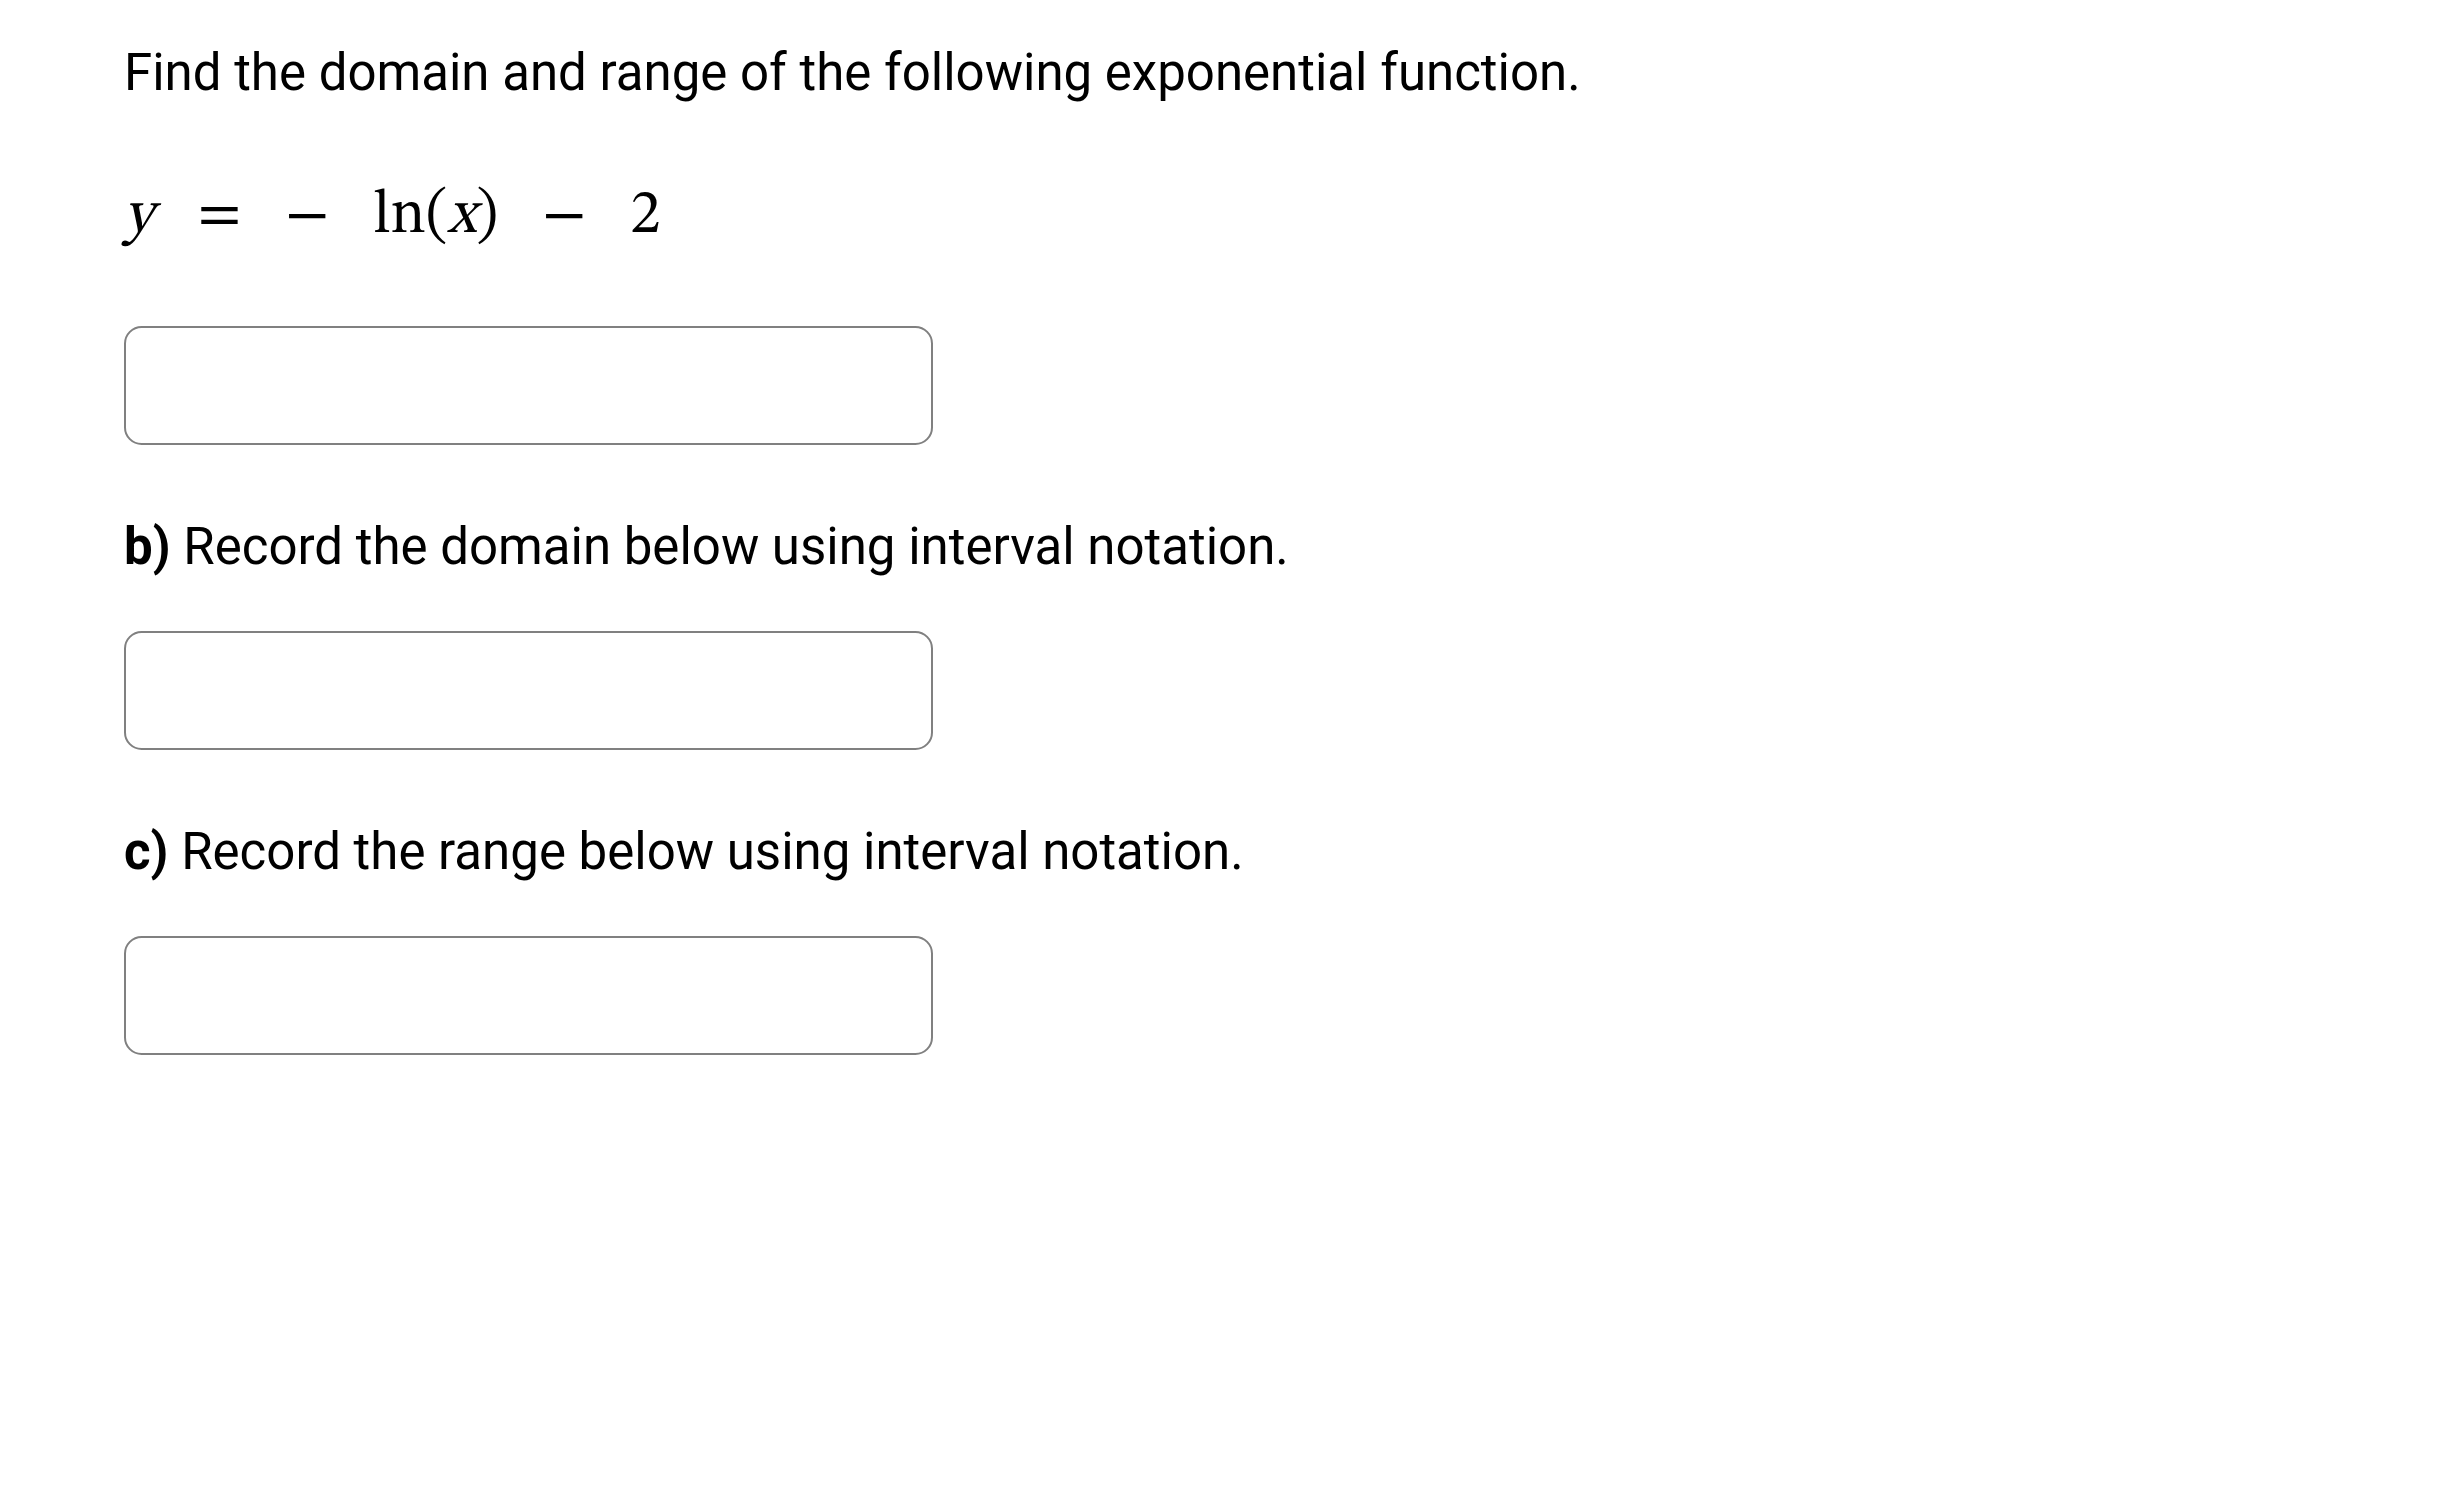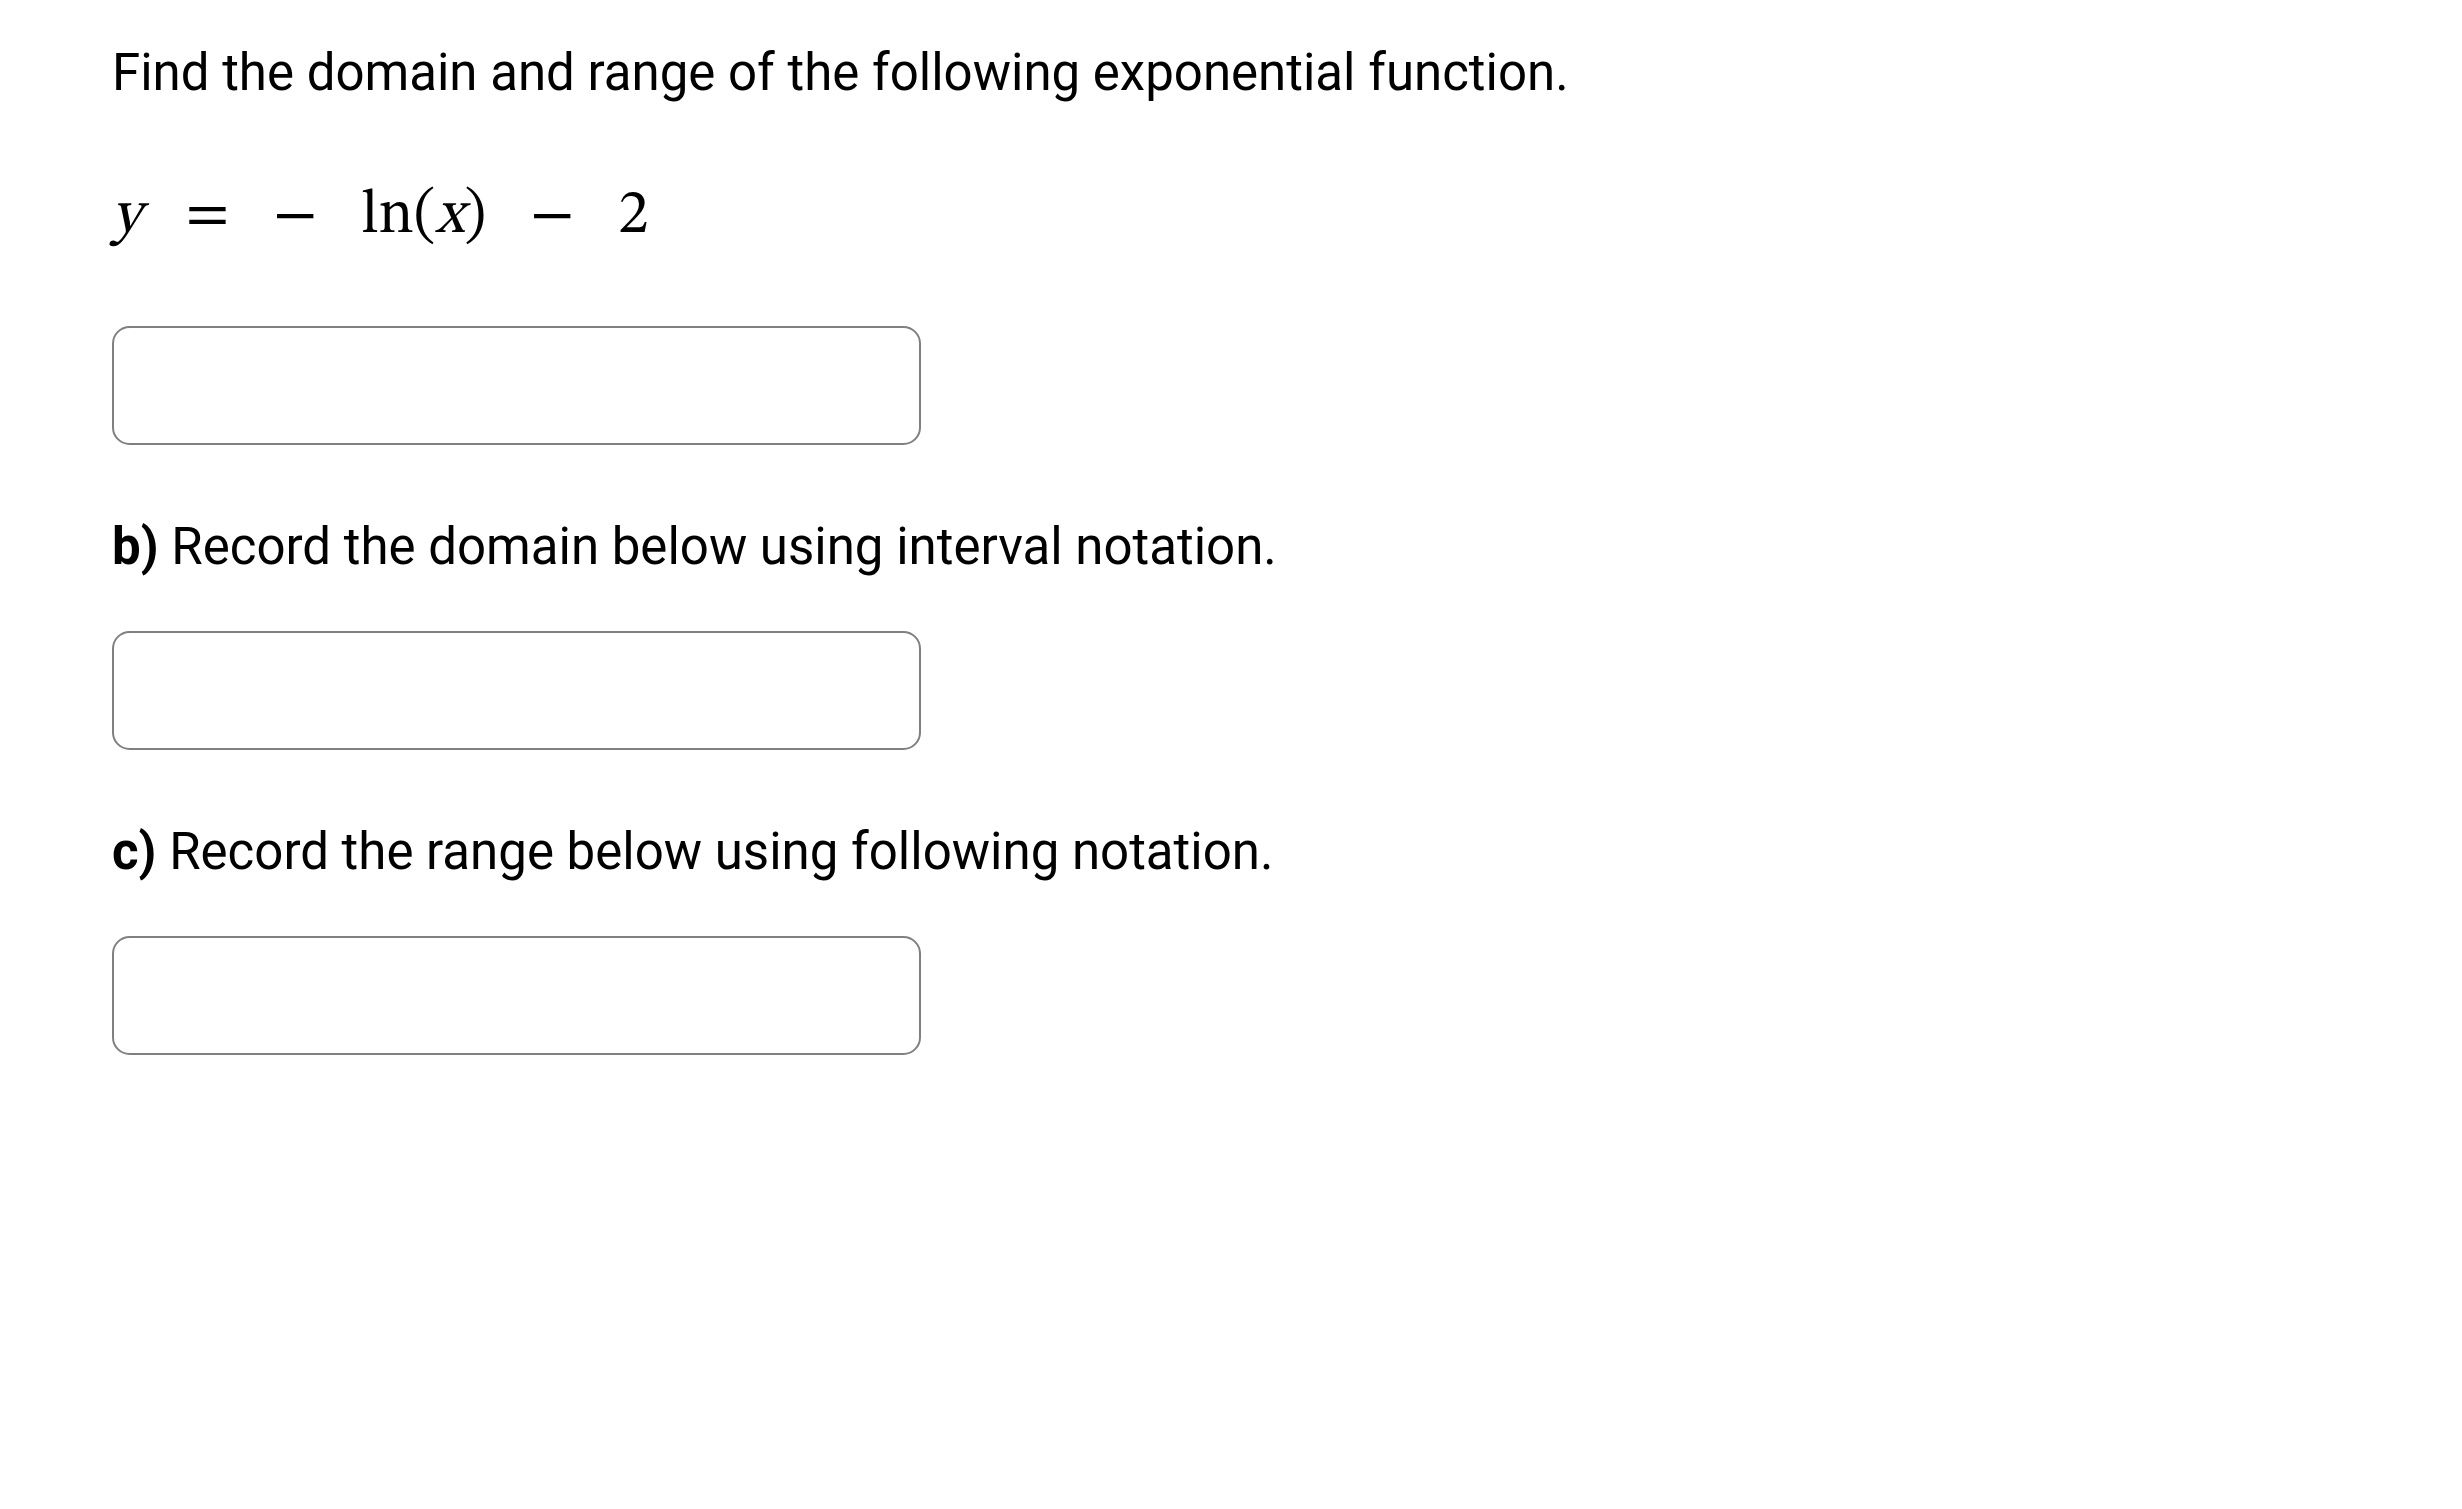--- a/index.html
+++ b/index.html
@@ -6,23 +6,24 @@
     margin: 0;
     padding: 0;
     background: #ffffff;
     font-family: -apple-system, BlinkMacSystemFont, "Segoe UI", Roboto, "Helvetica Neue", Arial, sans-serif;
     color: #000000;
   }
   .page {
     box-sizing: border-box;
     width: 2065px;
     min-height: 1510px;
-    padding: 39px 59px 39px 112px;
+    padding: 39px 59px 39px 76px;
     font-size: 51px;
     line-height: 1.35;
+    margin-left: 48px;
   }
   .intro {
     margin-bottom: 68px;
   }
   .equation {
     font-family: "Cambria Math", "STIX Two Math", "Latin Modern Math", "Times New Roman", serif;
     font-size: 61px;
     margin-bottom: 68px;
   }
   .equation .mi { font-style: italic; }
@@ -75,18 +76,18 @@
   </div>
 
   <input type="text" class="answer-input" value="" style="">
 
   <div class="part">
     <span class="part-label">b)</span><span> Record the domain below using interval notation.</span>
   </div>
   <input type="text" class="answer-input" value="" style="">
 
   <div class="part">
-    <span class="part-label">c)</span><span> Record the range below using following notation.</span>
+    <span class="part-label">c)</span><span> Record the range below using interval notation.</span>
   </div>
   <input type="text" class="answer-input" value="" style="">
 
 </div>
 
 
 </body></html>

